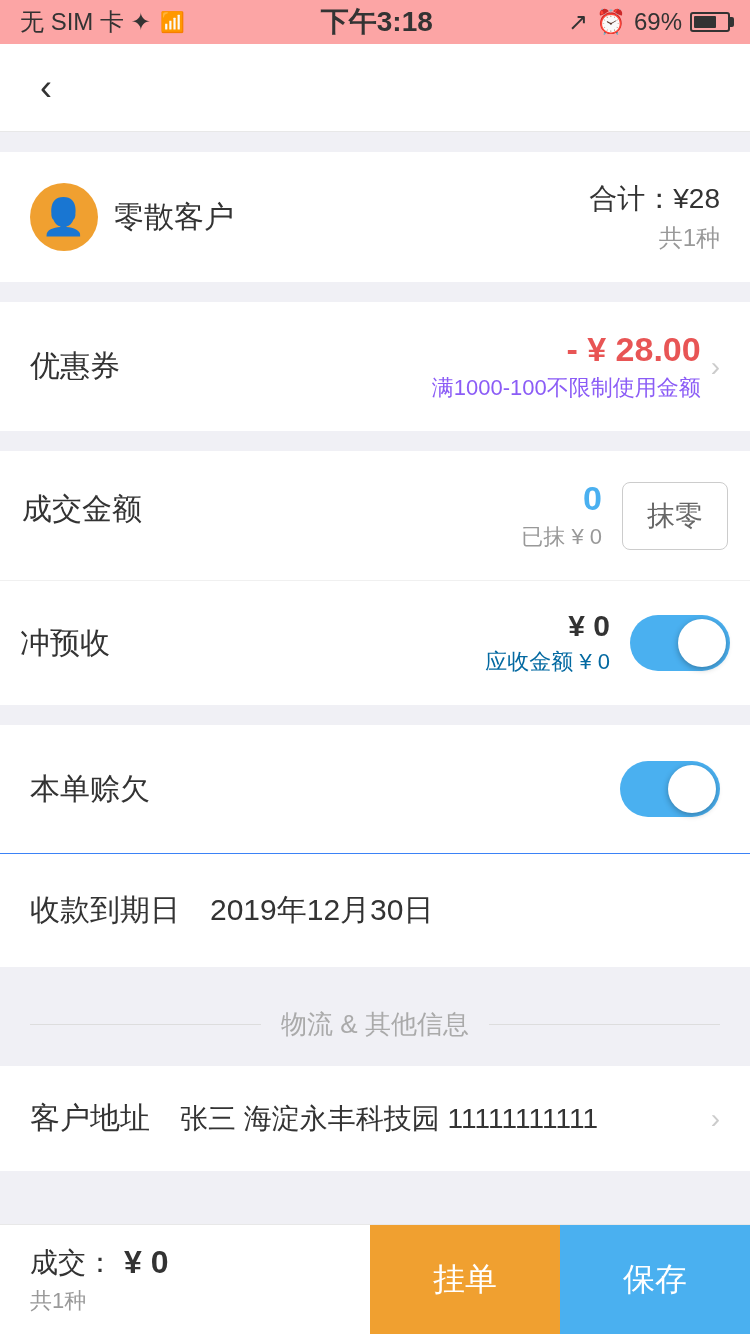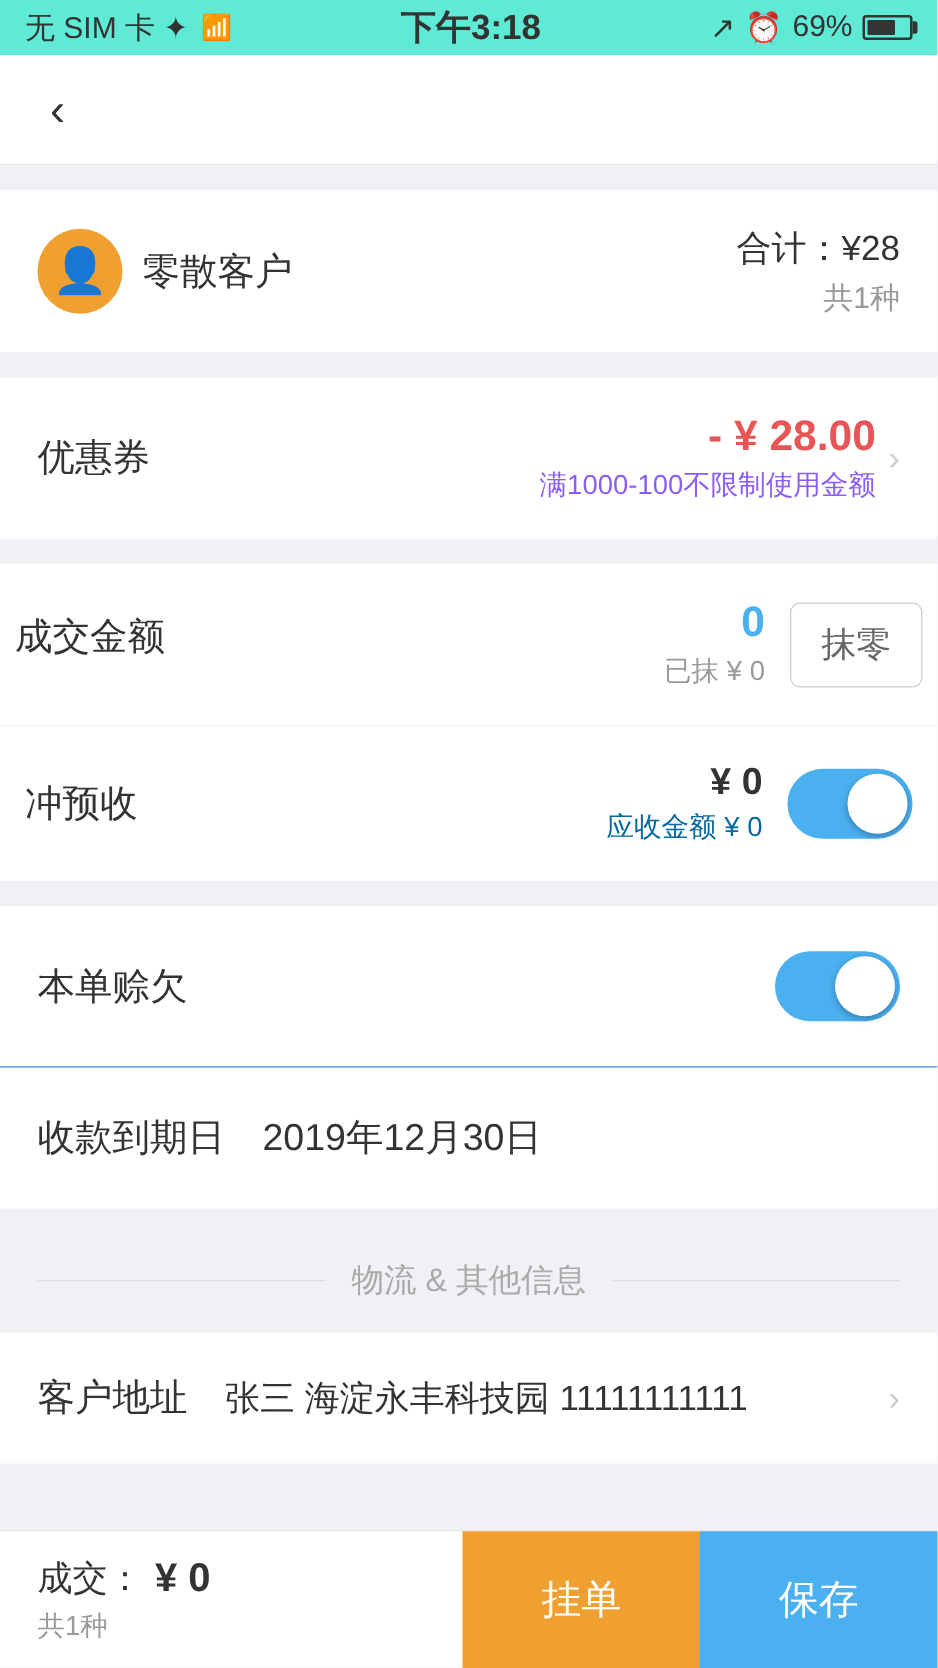--- a/index.html
+++ b/index.html
@@ -13,21 +13,21 @@
       color: #333;
       position: relative;
     }
 
     
     .status-bar {
       display: flex;
       justify-content: space-between;
       align-items: center;
       height: 44px;
-      background: #5eead4;
+      background: #fca5a5;
       padding: 0 20px;
       font-size: 24px;
       color: #333;
     }
     .status-left { display: flex; align-items: center; gap: 10px; }
     .status-center { font-size: 28px; font-weight: 600; }
     .status-right { display: flex; align-items: center; gap: 8px; font-size: 24px; }
     .battery {
       width: 40px; height: 20px; border: 2px solid #333; border-radius: 3px;
       position: relative; display: inline-flex; align-items: center; padding: 2px;
@@ -107,21 +107,21 @@
     .coupon-amount { font-size: 34px; color: #e85555; font-weight: 700; }
     .coupon-desc { font-size: 22px; color: #8b5cf6; text-align: right; margin-top: 4px; }
     .coupon-right-block { text-align: right; }
     .chevron-icon { font-size: 28px; color: #ccc; }
 
     
     .deal-row {
       display: flex;
       align-items: flex-start;
       justify-content: space-between;
-      padding: 28px 12px;
+      padding: 28px 22px;
       background: #fff;
       border-bottom: 1px solid #f0f0f0;
     }
     .deal-label { font-size: 30px; color: #333; padding-top: 10px; }
     .deal-right { display: flex; align-items: center; gap: 20px; }
     .deal-amount-block { text-align: right; }
     .deal-amount { font-size: 34px; color: #4ab0f0; font-weight: 600; }
     .deal-sub { font-size: 22px; color: #999; margin-top: 4px; margin-left: 48px; }
     .round-btn {
       border: 1px solid #ccc;

